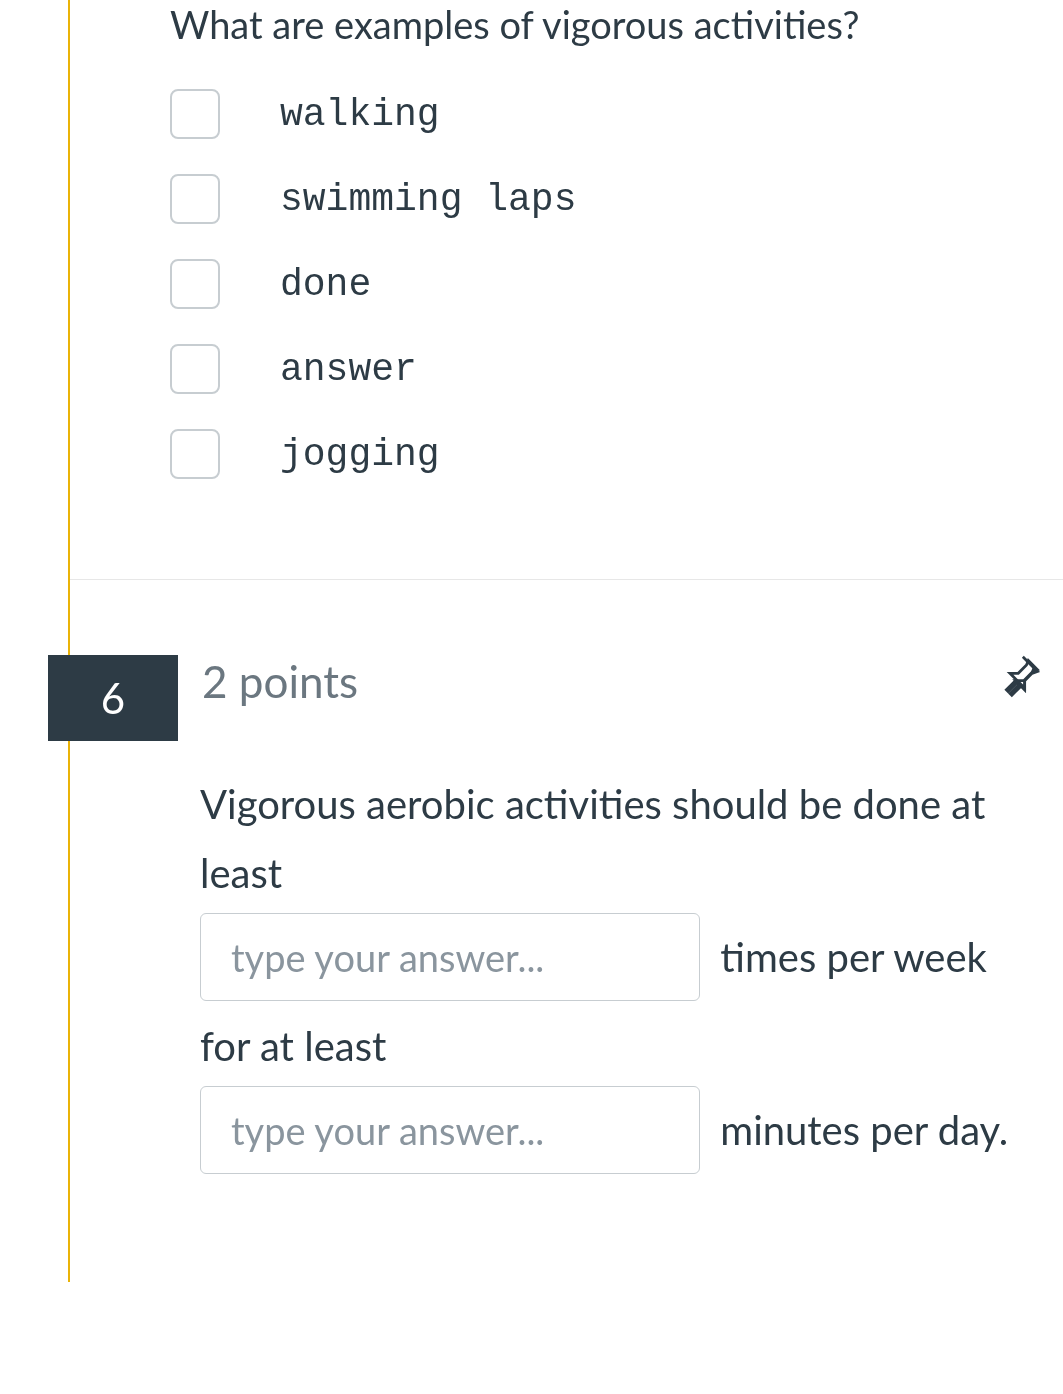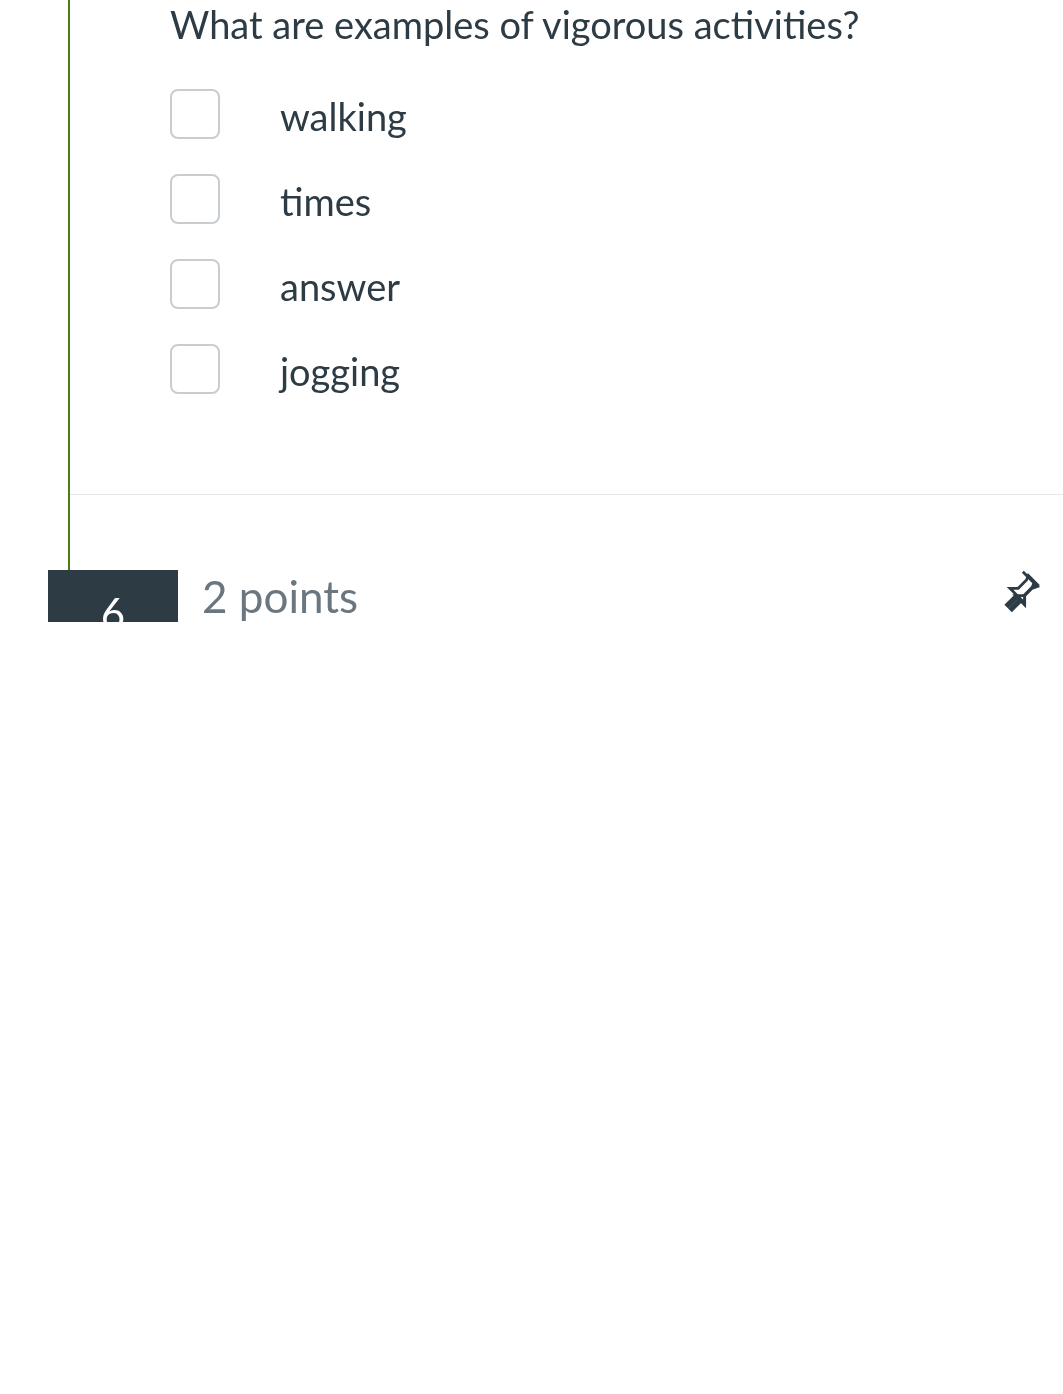--- a/index.html
+++ b/index.html
@@ -7,42 +7,43 @@
       margin: 0;
       padding: 0;
     }
     body {
       font-family: 'Lato', 'Helvetica Neue', Arial, sans-serif;
       color: #333;
       background: #fff;
       width: 1063px;
     }
     .container {
-      border-left: 2px solid #4d7c0f;
+      border-left: 2px solid #eab308;
       margin-left: 68px;
       position: relative;
     }
     .question-block {
       padding: 0 40px 60px 100px;
     }
     .question-text {
       font-size: 38px;
       color: #2d3b45;
       margin-bottom: 40px;
       line-height: 1.3;
     }
     .options {
       display: flex;
       flex-direction: column;
       gap: 35px;
     }
     .option-row {
       display: flex;
-      align-items: flex-end;
+      align-items: center;
       gap: 60px;
+      font-family: Liberation Mono, monospace;
     }
     .checkbox {
       width: 50px;
       height: 50px;
       border: 2px solid #c7cdd1;
       border-radius: 8px;
       background: #fff;
       cursor: pointer;
       flex-shrink: 0;
     }
@@ -124,21 +125,25 @@
 
   <div class="question-block">
     <div class="question-text">What are examples of vigorous activities?</div>
     <div class="options">
       <div class="option-row">
         <div class="checkbox"></div>
         <div class="option-label">walking</div>
       </div>
       <div class="option-row">
         <div class="checkbox"></div>
-        <div class="option-label">times</div>
+        <div class="option-label">swimming laps</div>
+      </div>
+      <div class="option-row">
+        <div class="checkbox"></div>
+        <div class="option-label">done</div>
       </div>
       <div class="option-row">
         <div class="checkbox"></div>
         <div class="option-label">answer</div>
       </div>
       <div class="option-row">
         <div class="checkbox"></div>
         <div class="option-label">jogging</div>
       </div>
     </div>
@@ -150,14 +155,21 @@
     <div class="question-number">6</div>
     <div class="points-text">2 points</div>
     <div class="pin-icon">
       <svg viewBox="0 0 24 24" fill="none" stroke="#2d3b45" stroke-width="1.5">
         <path d="M15 3l6 6-3 1-4 4v5l-2-2-5 5-1-1 5-5-2-2h5l4-4 1-3-6-6z" transform="rotate(0 12 12)"></path>
         <path d="M16 3 L21 8 L18.5 9 L14 13.5 L14 18 L10.5 14.5 L5 20 L4 19 L9.5 13.5 L6 10 L10.5 10 L15 5.5 Z" fill="none"></path>
       </svg>
     </div>
   </div>
 
+  <div class="fill-blank-content">
+    <span class="text-span">Vigorous aerobic activities should be done at least</span><br>
+    <input type="text" class="answer-input" placeholder="type your answer..." style="">
+    <span class="text-span">times per week for at least</span><br>
+    <input type="text" class="answer-input" placeholder="type your answer..." style="">
+    <span class="text-span">minutes per day.</span>
+  </div>
 
 </div>
 
 </body></html>

